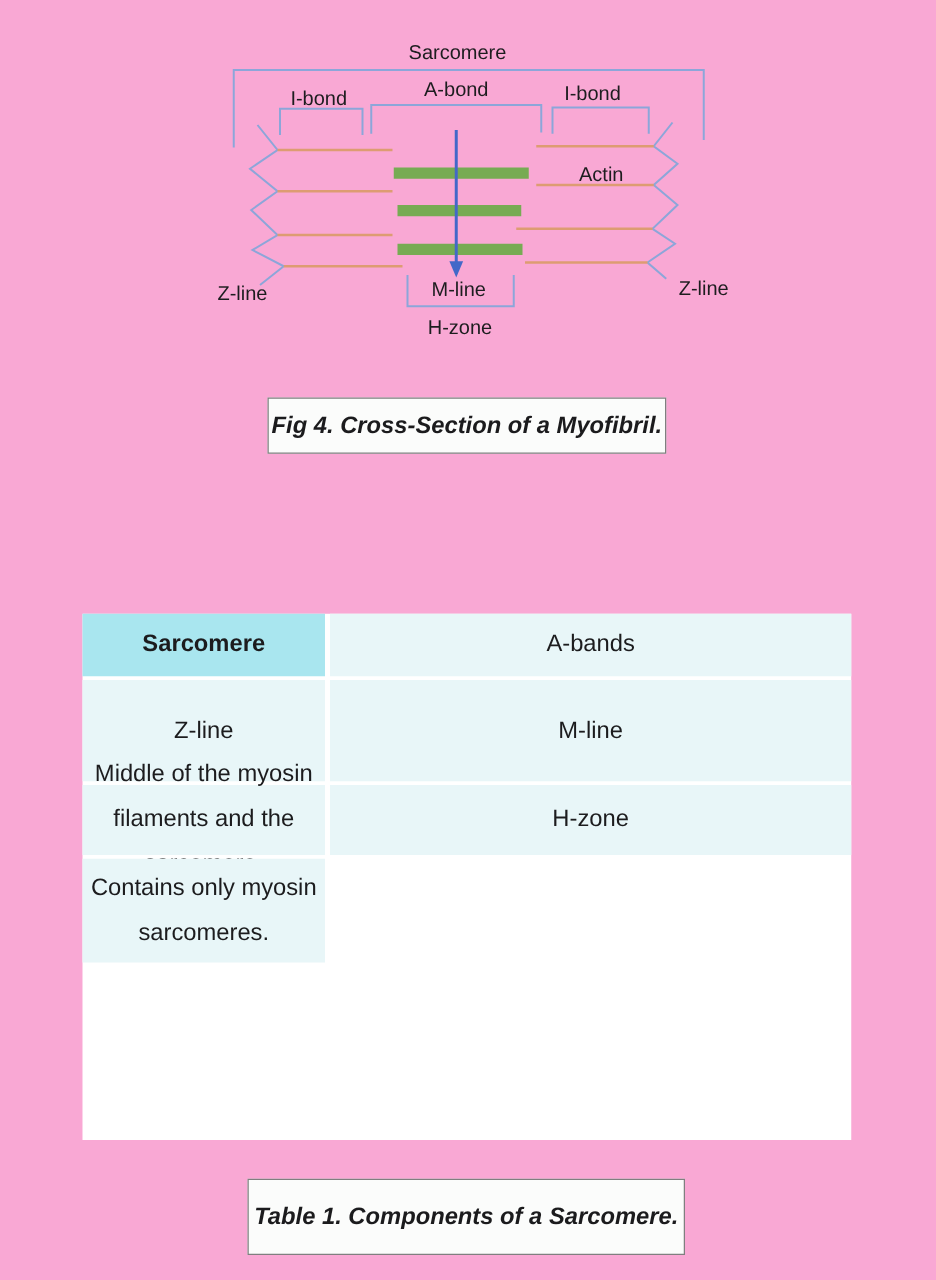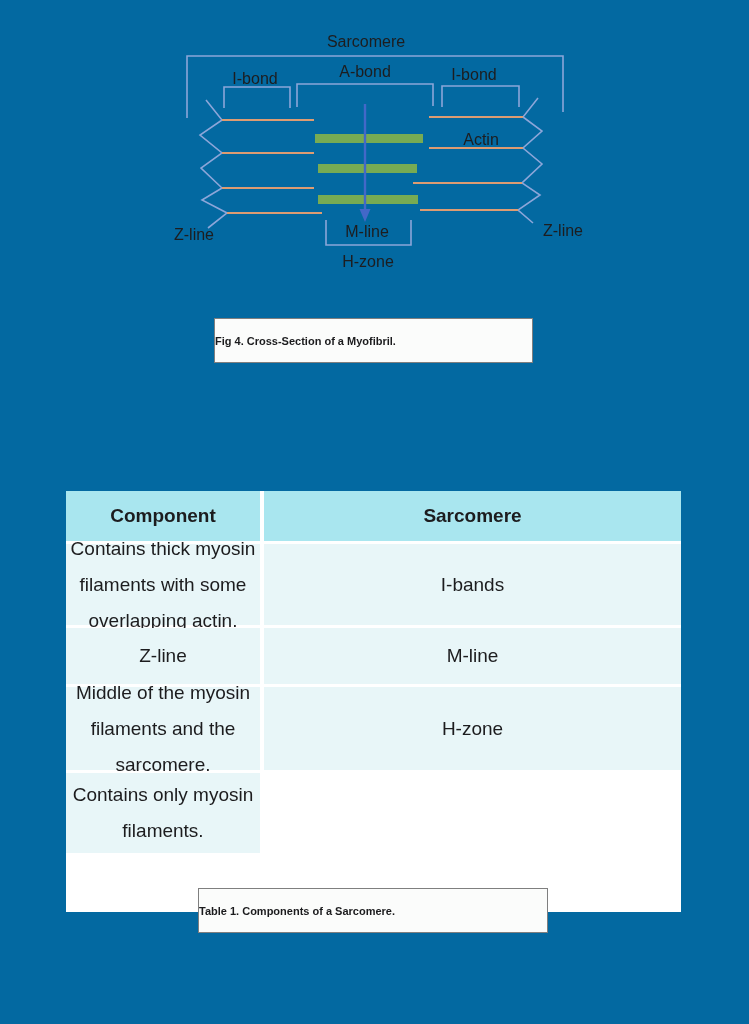--- a/index.html
+++ b/index.html
@@ -3,43 +3,44 @@
 <meta charset="utf-8">
 <style>
   html,body { margin:0; padding:0; }
   body {
     width:749px; height:1024px;
     background:#ffffff;
     font-family:"Liberation Sans","DejaVu Sans",sans-serif;
     position:relative;
     overflow:hidden;
   }
-  .page { position:absolute; left:0; top:0; width:749px; height:1024px; background:#0369a1; }
+  .page { position:absolute; left:0; top:0; width:749px; height:1024px; background:#f9a8d4; }
 
   
   .diagram { position:absolute; left:0; top:0; width:749px; height:300px; }
   .dlabel {
     font-family:"Liberation Sans","DejaVu Sans",sans-serif;
     font-size:16px;
   }
 
   
   .caption-box {
     position:absolute;
-    display:flex; align-items:center; justify-content:flex-start;
+    display:flex; align-items:center; justify-content:center;
     border:1.5px solid #7f7f7f;
     background:#fbfcfb;
     font-weight:bold;
-    font-size:11px;
+    font-size:19px;
     color:#1b1b1d;
     box-sizing:border-box;
     text-align:center;
+    font-style:italic;
   }
   .fig-caption   { left:214px; top:318px; width:319px; height:45px; }
-  .table-caption { left:198px; top:888px; width:350px; height:45px; }
+  .table-caption { left:198px; top:943px; width:350px; height:61px; }
 
   
   .sarc-table {
     position:absolute; left:66px; top:491px; width:615px;
     display:grid;
     grid-template-columns:194px 417px;
     grid-template-rows:50px 81px 56px 83px 80px 56px;
     column-gap:4px; row-gap:3px;
     background:#ffffff;
   }
@@ -98,50 +99,44 @@
     <text x="367" y="237" text-anchor="middle" class="dlabel" fill="#1d1d1f">M-line</text>
     <text x="368" y="267" text-anchor="middle" class="dlabel" fill="#1d1d1f">H-zone</text>
   </svg>
 
   <div class="caption-box fig-caption">
     <span>Fig 4. Cross-Section of a Myofibril.</span>
   </div>
 
   <div class="sarc-table">
     <div class="cell header">
-      <span class="wrap">Component</span>
-    </div>
-    <div class="cell header">
       <span class="wrap">Sarcomere</span>
     </div>
 
     <div class="cell">
-      <span class="wrap">Contains thick myosin filaments with some overlapping actin.</span>
+      <span class="wrap">A-bands</span>
     </div>
 
-    <div class="cell">
-      <span class="wrap">I-bands</span>
-    </div>
 
     <div class="cell">
       <span class="wrap">Z-line</span>
     </div>
 
     <div class="cell">
       <span class="wrap">M-line</span>
     </div>
     <div class="cell">
       <span class="wrap">Middle of the myosin filaments and the sarcomere.</span>
     </div>
 
     <div class="cell">
       <span class="wrap">H-zone</span>
     </div>
     <div class="cell">
-      <span class="wrap">Contains only myosin filaments.</span>
+      <span class="wrap">Contains only myosin sarcomeres.</span>
     </div>
   </div>
 
   <div class="caption-box table-caption">
     <span>Table 1. Components of a Sarcomere.</span>
   </div>
 
 </div>
 
 </body></html>

